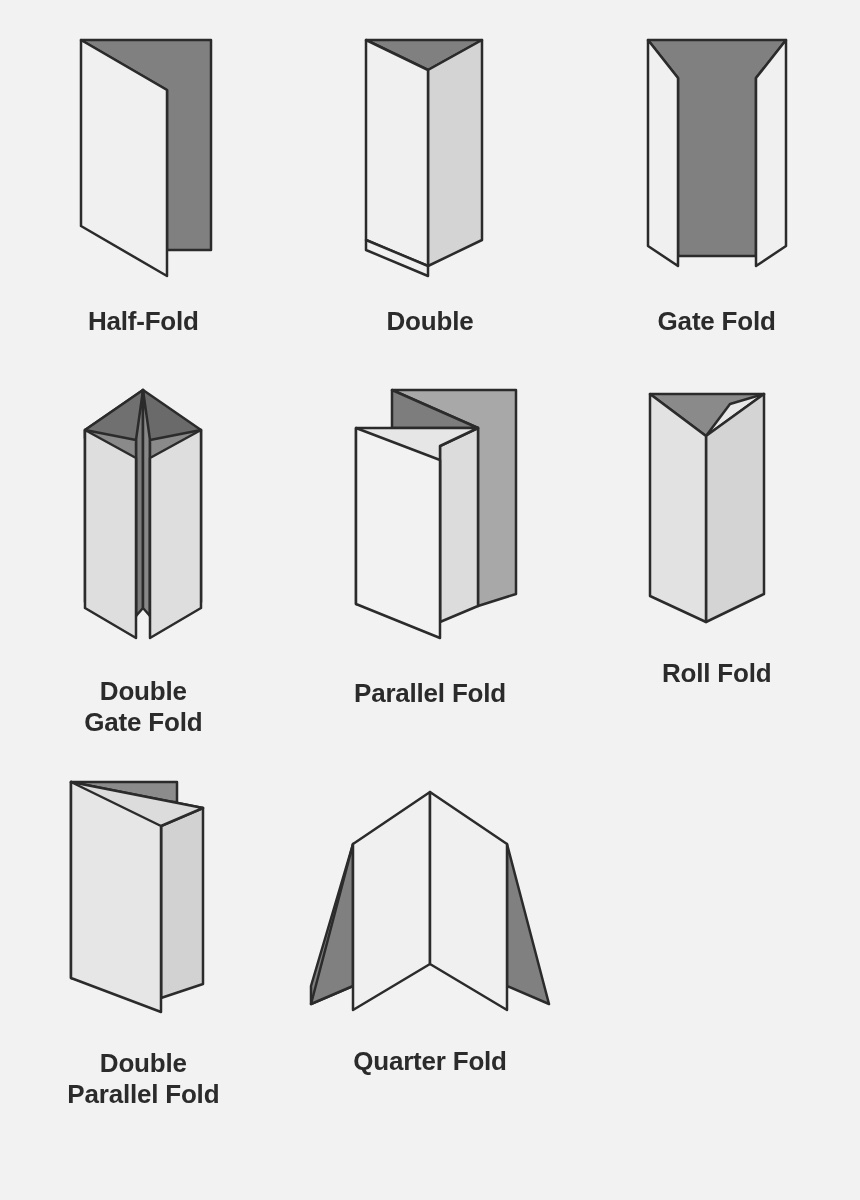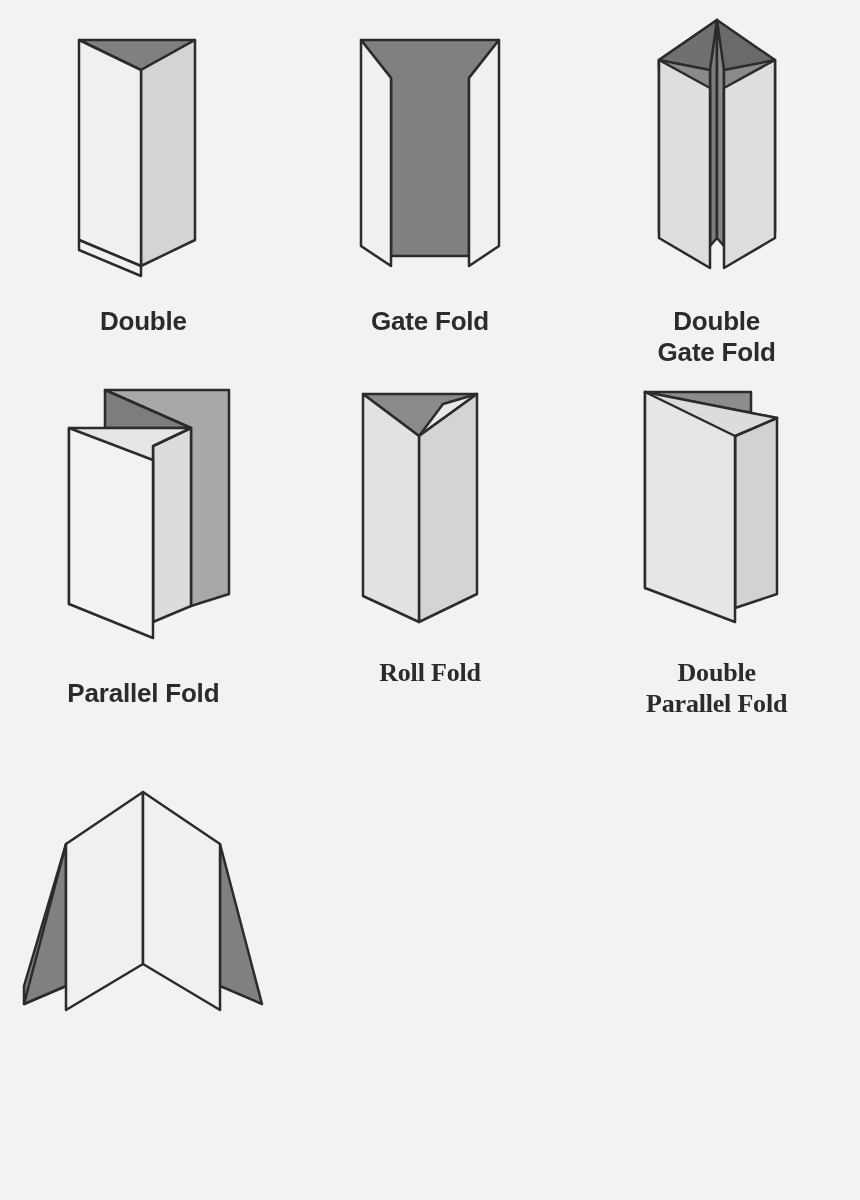--- a/index.html
+++ b/index.html
@@ -52,34 +52,45 @@
     line-height: 1.18;
     font-size: 26px;
     white-space: pre-line;
   }
   
   .row1 .fold-art { height: 250px; padding-top: 28px; }
   .row1 .fold-label { margin-top: 28px; }
   .row2 .fold-art { height: 280px; padding-top: 10px; }
   .row2 .fold-label { margin-top: 18px; }
   .row3 .fold-art { height: 250px; padding-top: 12px; }
-  .row3 .fold-label { margin-top: 26px; font-family: Liberation Serif, serif; }
+  .row3 .fold-label { margin-top: 26px; }
 
   .cell-double-gate .fold-label { margin-top: 16px; }
   .cell-quarter .fold-art { padding-top: 18px; }
   .cell-quarter .fold-label { margin-top: 18px; }
   .cell-zfold .fold-art { padding-top: 12px; }
   .cell-accordion .fold-art { padding-top: 10px; }
 </style>
 </head>
 <body>
 
 <div id="infographic">
   <div class="fold-grid">
 
+    <div class="fold-cell row1 cell-half">
+      <div class="fold-art">
+        <svg width="160" height="250" viewBox="0 0 160 250">
+
+          <polygon points="18,12 148,12 148,222 104,222 104,62 18,12" fill="#808080" stroke="#2b2b2b" stroke-width="2.5" stroke-linejoin="round"></polygon>
+
+          <polygon points="18,12 104,62 104,248 18,198" fill="#f0f0f0" stroke="#2b2b2b" stroke-width="2.5" stroke-linejoin="round"></polygon>
+        </svg>
+      </div>
+      <div class="fold-label">Half-Fold</div>
+    </div>
 
     <div class="fold-cell row1 cell-trifold">
       <div class="fold-art">
         <svg width="160" height="250" viewBox="0 0 160 250">
 
           <polygon points="16,12 132,12 78,42" fill="#808080" stroke="#2b2b2b" stroke-width="2.5" stroke-linejoin="round"></polygon>
 
           <polygon points="78,42 132,12 132,212 78,238" fill="#d4d4d4" stroke="#2b2b2b" stroke-width="2.5" stroke-linejoin="round"></polygon>
 
           <polygon points="16,12 78,42 78,238 16,212" fill="#f0f0f0" stroke="#2b2b2b" stroke-width="2.5" stroke-linejoin="round"></polygon>
@@ -191,16 +202,17 @@
           <polygon points="48,66 48,208 6,226 6,208" fill="#808080" stroke="#2b2b2b" stroke-width="2.5" stroke-linejoin="round"></polygon>
           <polygon points="48,66 6,226 48,208" fill="#808080" stroke="#2b2b2b" stroke-width="2.5" stroke-linejoin="round"></polygon>
 
           <polygon points="202,66 244,226 202,208" fill="#808080" stroke="#2b2b2b" stroke-width="2.5" stroke-linejoin="round"></polygon>
 
           <polygon points="125,14 48,66 48,232 125,186" fill="#f0f0f0" stroke="#2b2b2b" stroke-width="2.5" stroke-linejoin="round"></polygon>
 
           <polygon points="125,14 202,66 202,232 125,186" fill="#f0f0f0" stroke="#2b2b2b" stroke-width="2.5" stroke-linejoin="round"></polygon>
         </svg>
       </div>
+      <div class="fold-label">Quarter Fold</div>
     </div>
 
   </div>
 </div>
 
 </body></html>

